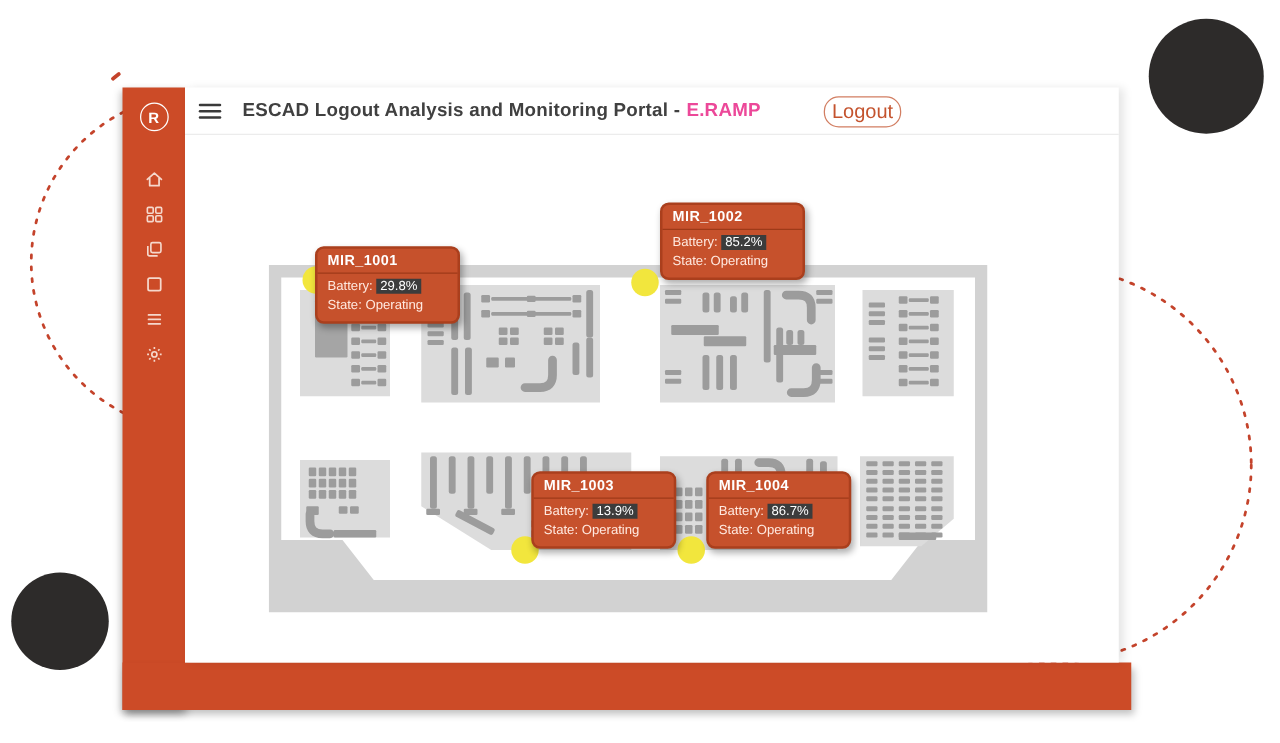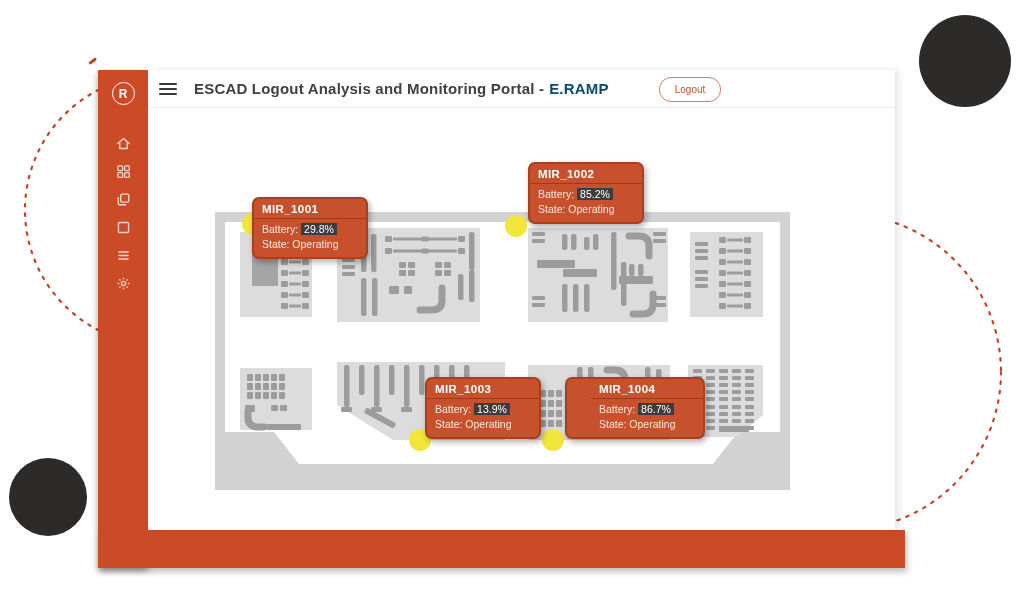--- a/index.html
+++ b/index.html
@@ -36,24 +36,24 @@
     position:absolute;left:148px;top:70px;width:747px;height:460px;
     background:#ffffff;z-index:3;box-shadow:4px 0 7px rgba(0,0,0,.10);
   }
   .app-header{
     position:relative;height:38px;border-bottom:1px solid #ececec;
     display:flex;align-items:center;padding-left:11px;box-sizing:border-box;
   }
   .hamburger{width:18px;display:flex;flex-direction:column;gap:3px;cursor:pointer;}
   .hamburger span{display:block;height:2px;background:#3a3a3a;border-radius:1px;}
   .app-title{margin-left:17px;font-size:15px;font-weight:bold;color:#404040;letter-spacing:.2px;white-space:nowrap;}
-  .app-title .accent{color:#0c4a6e;margin-left:5px;}
+  .app-title .accent{color:#ec4899;margin-left:5px;}
   .logout-btn{
     position:absolute;left:511px;top:7px;width:60px;height:23px;background:#fff;
-    border:1px solid #d27e62;border-radius:12px;color:#c4532e;font-size:10px;
+    border:1px solid #d27e62;border-radius:12px;color:#c4532e;font-size:16px;
     display:flex;align-items:center;justify-content:center;cursor:pointer;
     font-family:"Liberation Sans",sans-serif;
   }
 
   
   .map-area{position:absolute;left:67px;top:142px;width:575px;height:278px;}
   .map-area > svg{position:absolute;left:0;top:0;}
 
   .robot-dot{
     position:absolute;width:22px;height:22px;border-radius:50%;
@@ -395,21 +395,21 @@
   <div class="robot-dot" style="left: 194px; top: 217px;"></div>
   <div class="robot-tooltip" style="left: 210px; top: 165px;">
     <div class="rt-title">MIR_1003</div>
     <div class="rt-body">
       <div class="rt-line"><span>Battery:</span> <span class="rt-badge">13.9%</span></div>
       <div class="rt-line"><span>State:</span> <span>Operating</span></div>
     </div>
   </div>
 
   <div class="robot-dot" style="left: 327px; top: 217px;"></div>
-  <div class="robot-tooltip" style="left: 350px; top: 165px; padding-left: 24px;">
+  <div class="robot-tooltip" style="left: 350px; top: 165px;">
     <div class="rt-title">MIR_1004</div>
     <div class="rt-body">
       <div class="rt-line"><span>Battery:</span> <span class="rt-badge">86.7%</span></div>
       <div class="rt-line"><span>State:</span> <span>Operating</span></div>
     </div>
   </div>
 </div>
   </div>
 
 </div>

